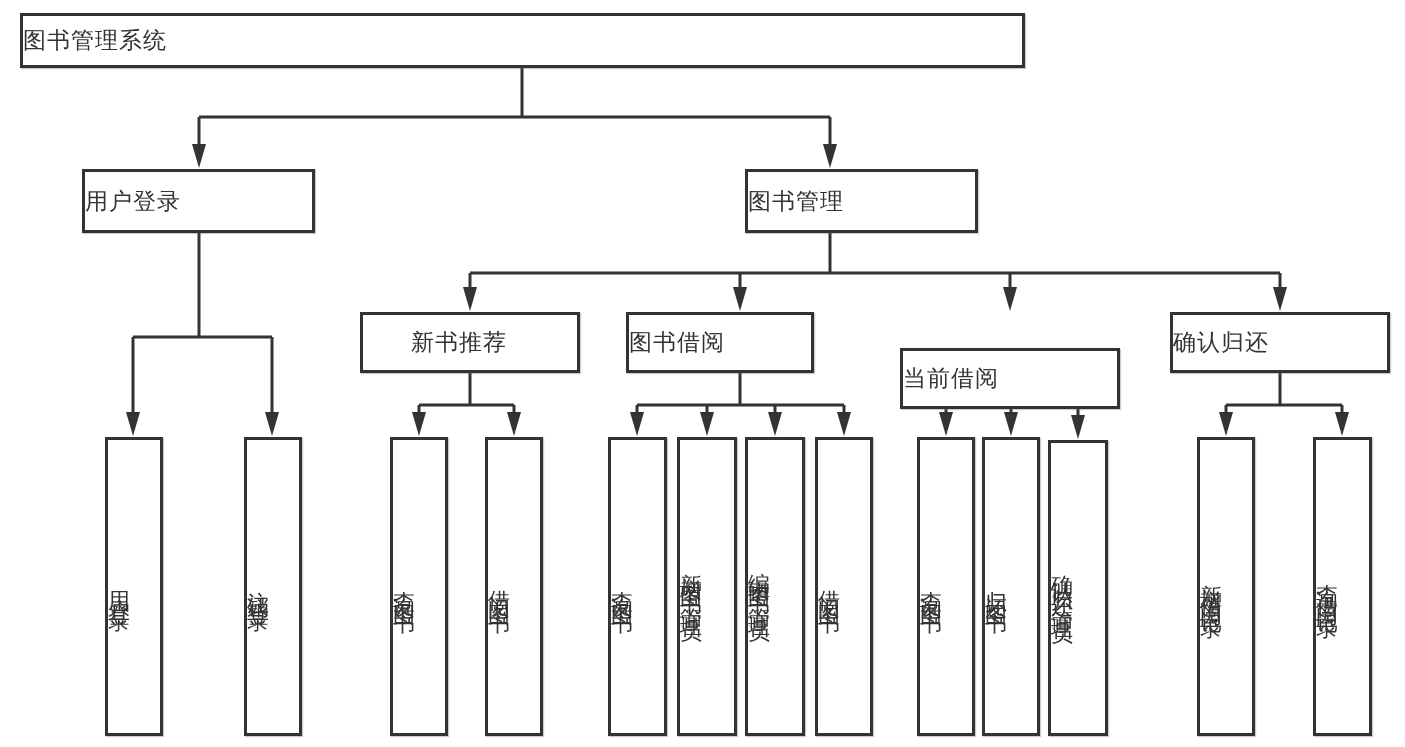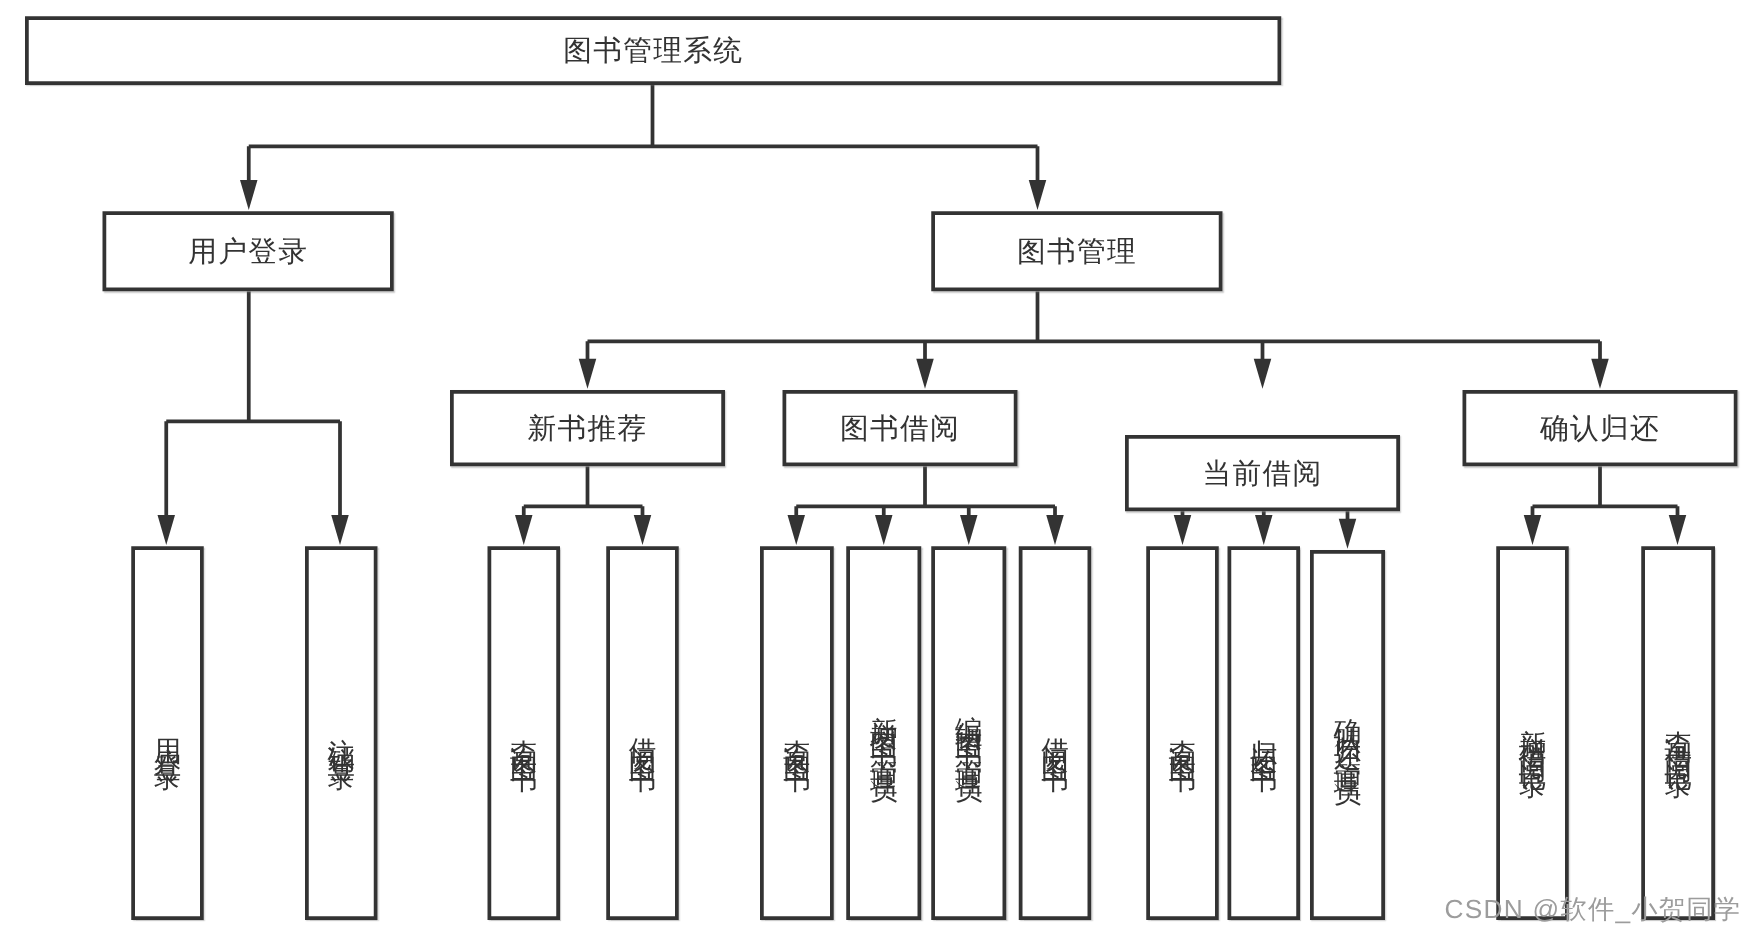--- a/index.html
+++ b/index.html
@@ -17,21 +17,20 @@
     width: 1405px; height: 747px;
     pointer-events: none;
   }
   .box {
     position: absolute;
     box-sizing: border-box;
     border: 3px solid #333333;
     background: #ffffff;
     display: flex;
     align-items: center;
-    justify-content: center;
     color: #333333;
     box-shadow: 1px 1px 1px rgba(110,110,110,0.35);
   }
   .box.h { font-size: 23px; letter-spacing: 1px; }
   .box.v { font-size: 22px; }
   .box.v span {
     writing-mode: vertical-rl;
     text-orientation: mixed;
     letter-spacing: 7px;
     line-height: 1;
@@ -149,21 +148,21 @@
     <span>图书管理系统</span>
   </div>
 
   <div class="box h" style="left:82px; top:169px; width:233px; height:64px;">
     <span>用户登录</span>
   </div>
   <div class="box h" style="left:713px; top:169px; width:233px; height:64px;margin-left:32px;">
     <span>图书管理</span>
   </div>
 
-  <div class="box h" style="left:360px; top:312px; width:220px; height:61px;">
+  <div class="box h" style="left:360px; top:312px; width:220px; height:61px;padding-left:48px;">
     <span>新书推荐</span>
   </div>
   <div class="box h" style="left:626px; top:312px; width:188px; height:61px;">
     <span>图书借阅</span>
   </div>
   <div class="box h" style="left:900px; top:312px; width:220px; height:61px;margin-top:36px;">
     <span>当前借阅</span>
   </div>
   <div class="box h" style="left:1170px; top:312px; width:220px; height:61px;">
     <span>确认归还</span>
@@ -206,15 +205,14 @@
     <span>确认归还（管理员）</span>
   </div>
 
   <div class="box v" style="left:1197px; top:437px; width:58px; height:299px;">
     <span>新增借阅记录</span>
   </div>
   <div class="box v" style="left:1313px; top:437px; width:59px; height:299px;">
     <span>查询借阅记录</span>
   </div>
 
-  <div class="watermark">CSDN @软件_小贺同学</div>
 
 </div>
 
 </body></html>

